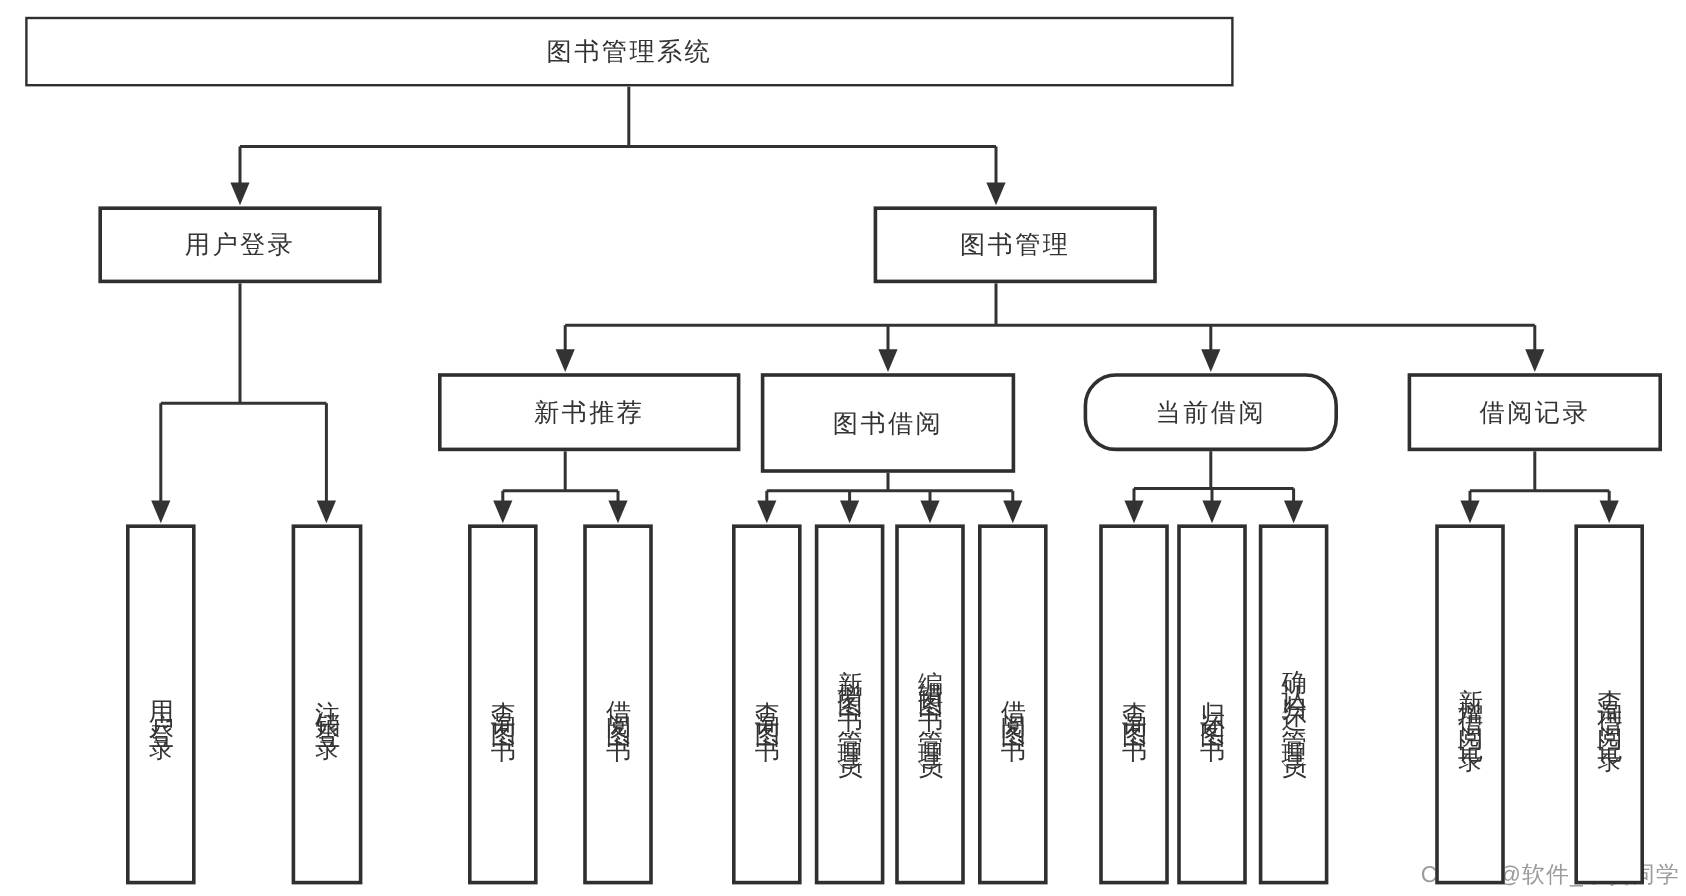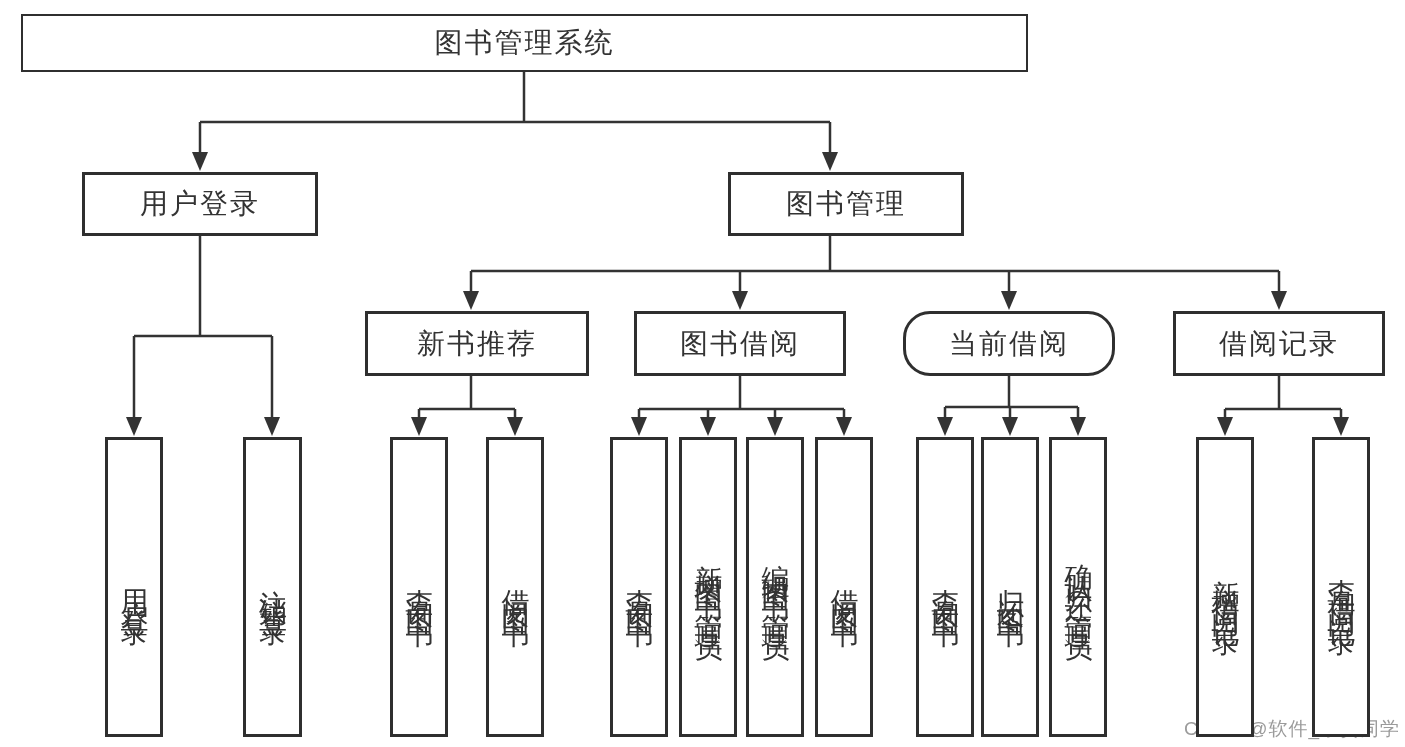--- a/index.html
+++ b/index.html
@@ -27,38 +27,38 @@
     background: #ffffff;
     border: 3px solid #2f2f2f;
     box-sizing: border-box;
     display: flex;
     align-items: center;
     justify-content: center;
     z-index: 2;
   }
   .node .lbl {
     color: #333333;
-    font-size: 28px;
+    font-size: 21px;
     letter-spacing: 2px;
     white-space: nowrap;
   }
   .node.leaf .lbl {
     writing-mode: vertical-rl;
     letter-spacing: 10px;
     white-space: normal;
     line-height: 1;
   }
   
   #n-root   { left: 21px;  top: 14px;  width: 1007px; height: 58px; border-width: 2px; }
   
   #n-login  { left: 82px;  top: 172px; width: 236px; height: 64px; }
   #n-mgmt   { left: 728px; top: 172px; width: 236px; height: 64px; }
   
-  #n-rec    { left: 365px;  top: 311px; width: 224px; height: 65px; }
-  #n-borrow { left: 634px;  top: 311px; width: 212px; height: 65px; }
+  #n-rec    { left: 365px;  top: 311px; width: 252px; height: 65px; }
+  #n-borrow { left: 634px;  top: 311px; width: 212px; height: 83px; }
   #n-cur    { left: 903px;  top: 311px; width: 212px; height: 65px; border-radius: 27px; }
   #n-log    { left: 1173px; top: 311px; width: 212px; height: 65px; align-items: center; }
   
   .node.leaf { top: 437px; width: 58px; height: 300px; }
   #l-login1  { left: 105px;  }
   #l-logout  { left: 243px;  width: 59px; }
   #l-recq    { left: 390px;  }
   #l-recb    { left: 486px;  }
   #l-bbq     { left: 610px;  }
   #l-bbadd   { left: 679px;  }

